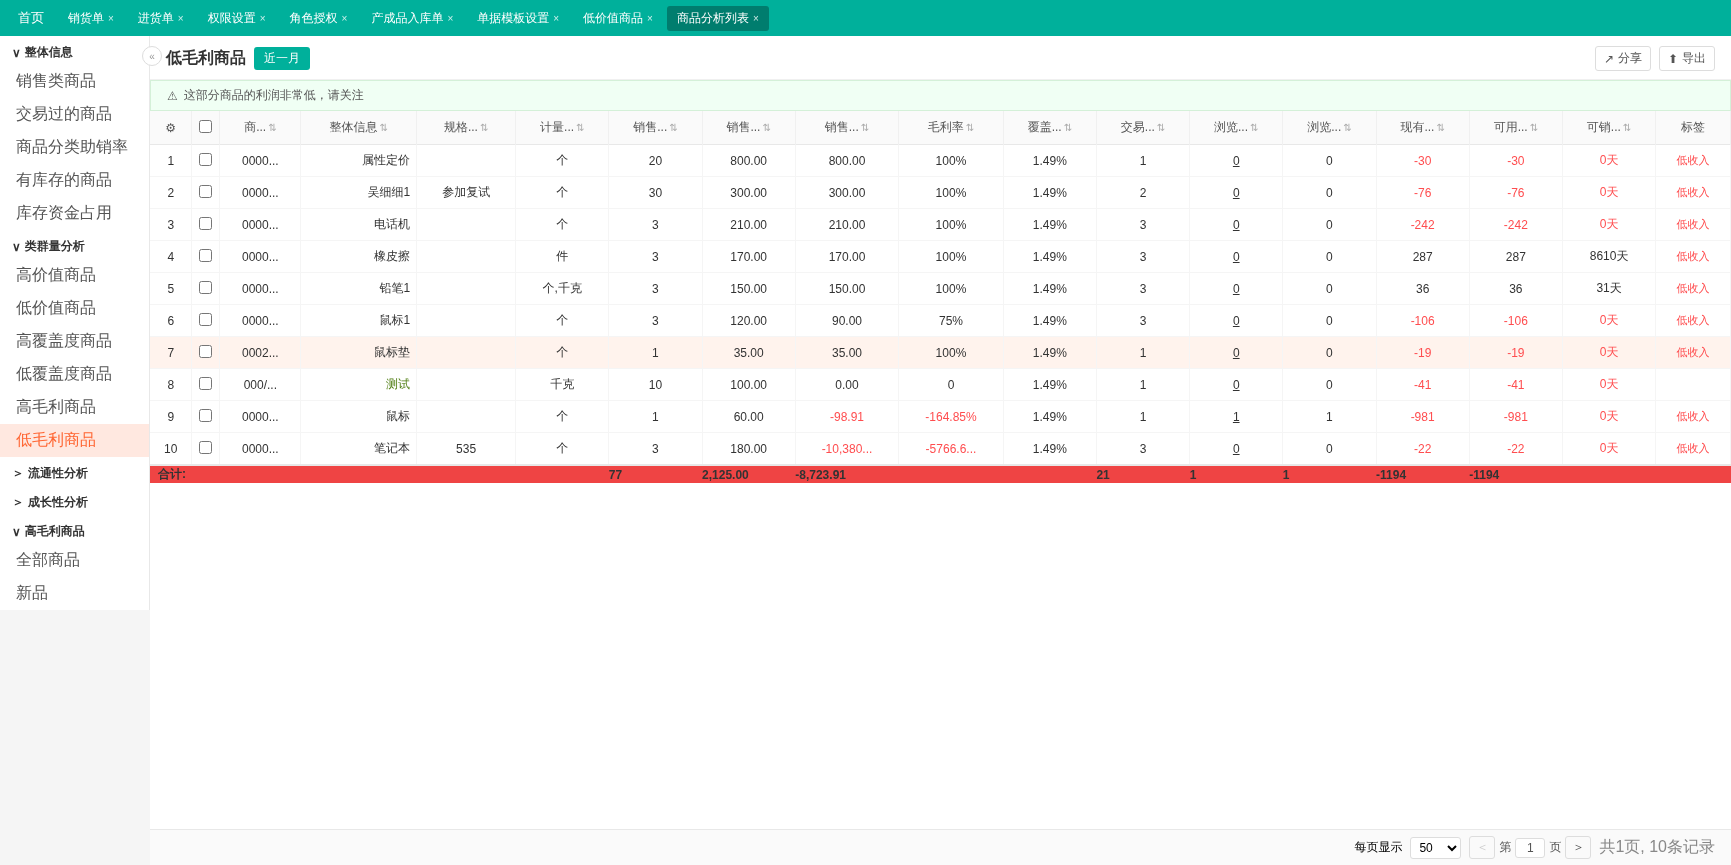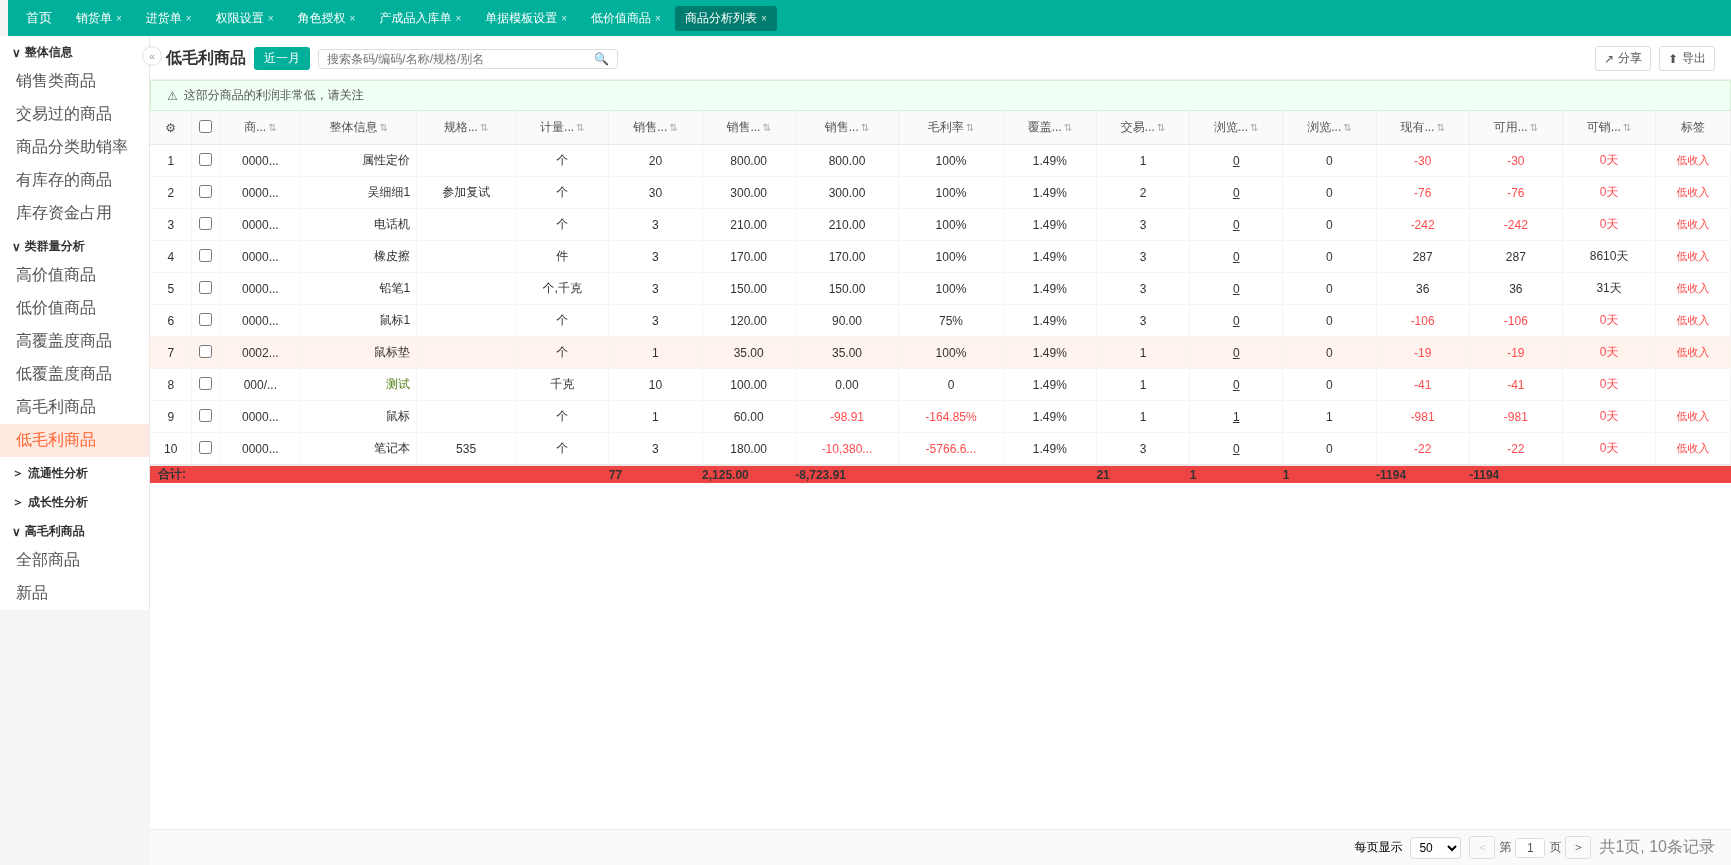--- a/index.html
+++ b/index.html
@@ -6,21 +6,20 @@
     body { background: #f5f5f5; }
     
     
     .top-nav {
       background: #00b09b;
       display: flex;
       align-items: center;
       height: 36px;
       padding: 0 8px;
       gap: 4px;
-      margin-left: 8px;
     }
     .nav-item {
       color: #fff;
       padding: 4px 10px;
       cursor: pointer;
       border-radius: 3px;
       white-space: nowrap;
       font-size: 13px;
     }
     .nav-item.active { background: #007d6e; }
@@ -334,24 +333,20 @@
     </div>
 
     <div class="sidebar-collapse">«</div>
   </div>
 
   <div class="content">
 
     <div class="page-header">
       <span class="page-title">低毛利商品</span>
       <button class="filter-btn">近一月</button>
-      <div class="search-box">
-        <input type="text" placeholder="搜索条码/编码/名称/规格/别名" style="">
-        <span>🔍</span>
-      </div>
       <div class="header-actions">
         <button class="action-btn">
           <span>↗</span>
           <span>分享</span>
         </button>
         <button class="action-btn">
           <span>⬆</span>
           <span>导出</span>
         </button>
       </div>

